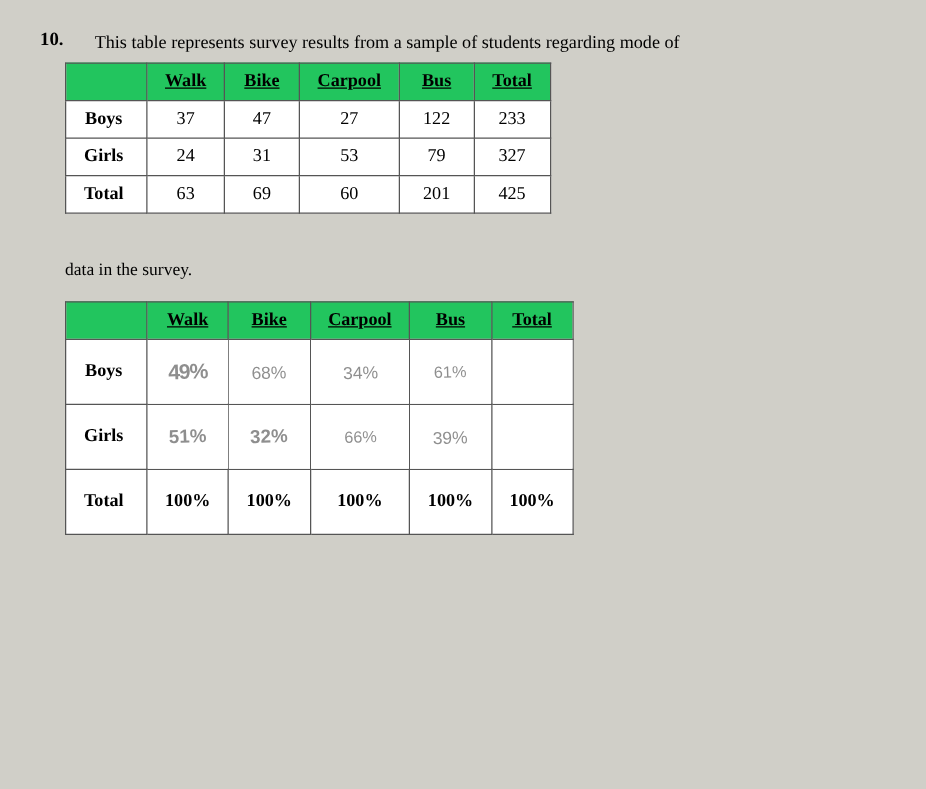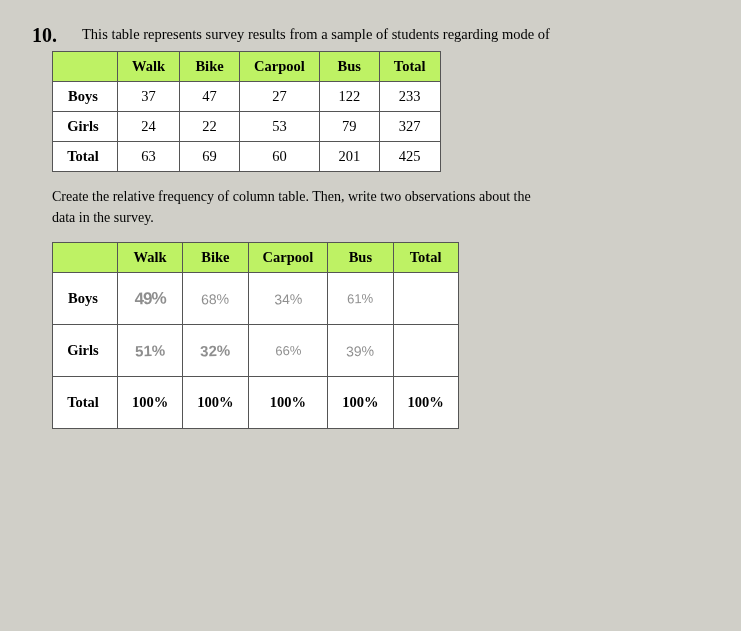--- a/index.html
+++ b/index.html
@@ -32,21 +32,22 @@
 
     table td:first-child {
       font-weight: bold;
       text-align: center;
       padding-left: 10px;
       min-width: 65px;
     }
 
     table th {
       font-weight: bold;
-      background: #bef264;
+      background: #22c55e;
+      text-decoration: underline;
     }
 
     .instruction-text {
       font-size: 14px;
       line-height: 1.5;
       margin-bottom: 14px;
       padding-left: 20px;
     }
 
     .second-table td {
@@ -89,21 +90,21 @@
     .total-row td {
       font-weight: bold;
     }
   </style>
 </head>
 <body>
 
 <div>
 
   <div style="display:flex; gap:4px; margin-bottom:4px;">
-    <span style="font-size:20px; font-weight:bold;">10.</span>
+    <span style="font-size:15px; font-weight:bold;">10.</span>
     <span style="font-size:14.5px; line-height:1.5;margin-left:21px;">
       <span>This table represents survey results from a sample of students regarding mode of</span><br>
     </span>
   </div>
 
   <div class="table-container">
     <table>
       <thead>
         <tr>
           <th></th>
@@ -119,39 +120,39 @@
           <td>Boys</td>
           <td>37</td>
           <td>47</td>
           <td>27</td>
           <td>122</td>
           <td>233</td>
         </tr>
         <tr>
           <td>Girls</td>
           <td>24</td>
-          <td>22</td>
+          <td>31</td>
           <td>53</td>
           <td>79</td>
           <td>327</td>
         </tr>
         <tr>
           <td>Total</td>
           <td>63</td>
           <td>69</td>
           <td>60</td>
           <td>201</td>
           <td>425</td>
         </tr>
       </tbody>
     </table>
   </div>
 
   <div class="instruction-text">
-    <span>Create the relative frequency of column table. Then, write two observations about the</span><br>
+    <br>
     <span>data in the survey.</span>
   </div>
 
   <div class="table-container">
     <table class="second-table">
       <thead>
         <tr>
           <th></th>
           <th>Walk</th>
           <th>Bike</th>

